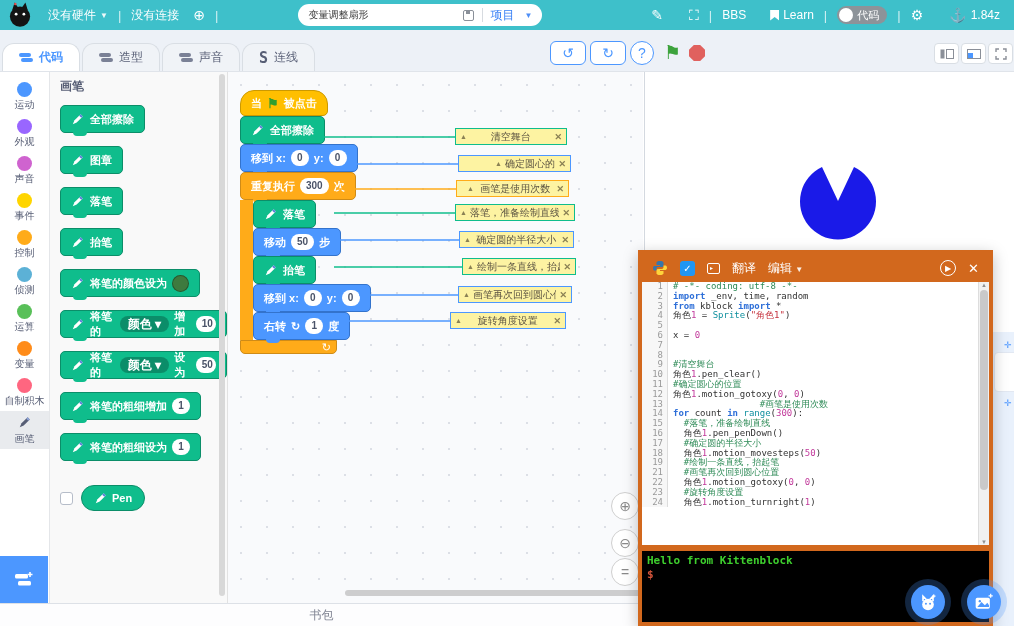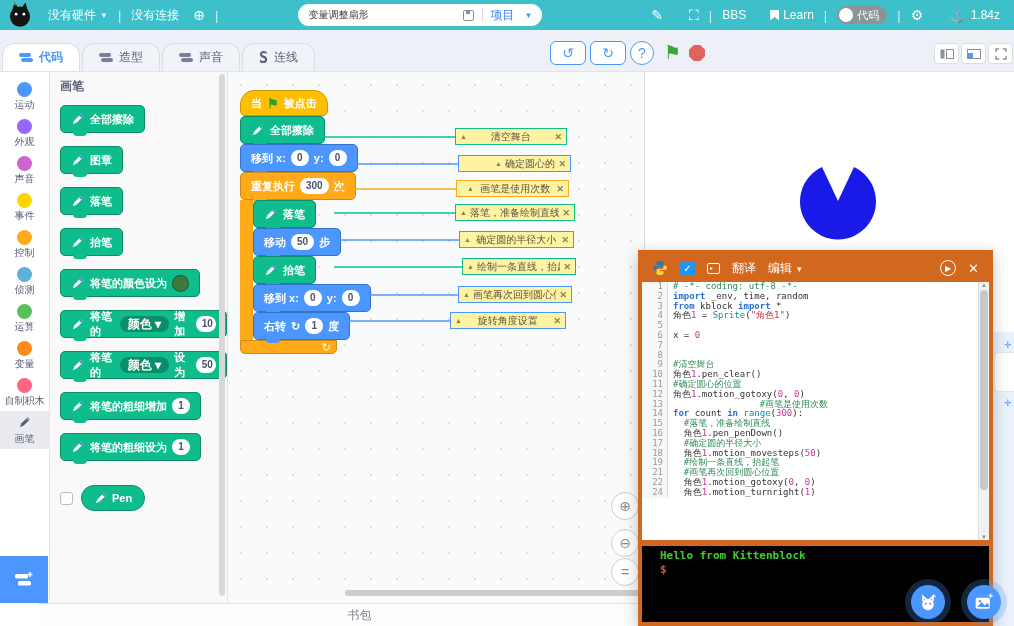--- a/index.html
+++ b/index.html
@@ -105,21 +105,21 @@
   .comment .ctext{flex:1;text-align:center;white-space:nowrap;overflow:hidden;}
   .comment .cx{color:#8a8154;font-weight:bold;font-size:9px;}
   .cline{position:absolute;height:2px;opacity:.75;}
   .zoomctl{position:absolute;width:28px;height:28px;border-radius:50%;background:#fff;border:1px solid #cfcfcf;
     color:#8a8a8a;font-size:14px;display:flex;align-items:center;justify-content:center;cursor:pointer;}
   #hscroll{position:absolute;left:117px;top:518px;width:296px;height:6px;border-radius:3px;background:#cdcdce;}
 
   
   #backpack{position:absolute;left:0;top:603px;width:643px;height:23px;background:#fdfdfe;
     border-top:1px solid #dde1e7;display:flex;align-items:center;justify-content:center;
-    font-size:12px;color:#7f8392;margin-left:38px;}
+    font-size:12px;color:#7f8392;}
 
   
   #stage{position:absolute;left:644px;top:72px;width:370px;height:260px;background:#fff;
     border-left:1px solid #d4d9e0;}
   #spritepanel{position:absolute;left:644px;top:332px;width:370px;height:294px;background:#e9f1fc;
     border-left:1px solid #d4d9e0;}
   .panel-card{position:absolute;background:#fff;border-radius:4px 0 0 4px;border:1px solid #e2e8f2;}
   .mini-ic{position:absolute;color:#4c97ff;font-size:9px;}
 
   
@@ -140,21 +140,21 @@
   .cl{display:flex;height:9.8px;}
   .cl .g{width:26px;flex:0 0 26px;text-align:right;padding-right:4px;color:#9a9a9a;background:#f7f7f7;
     border-right:1px solid #ddd;}
   .cl .c{padding-left:5px;white-space:pre;color:#333;}
   .kw{color:#2e6fd8;font-weight:bold;} .cmt{color:#2e8b57;} .str{color:#c5303c;}
   .num{color:#c2399b;} .bi{color:#0e8f9e;}
   #ed-scroll{flex:0 0 11px;background:#f1f1f1;border-left:1px solid #ddd;position:relative;}
   #ed-thumb{position:absolute;left:1px;top:8px;width:8px;height:200px;background:#c9c9c9;border-radius:4px;}
   .sarr{position:absolute;left:2px;color:#909090;font-size:6px;}
   #ed-div{height:6px;background:#d2681d;flex:0 0 auto;}
-  #terminal{flex:1 1 auto;background:#000;padding:3px 18px;font-family:"DejaVu Sans Mono",monospace;
+  #terminal{flex:1 1 auto;background:#000;padding:3px 5px;font-family:"DejaVu Sans Mono",monospace;
     font-size:11px;font-weight:bold;line-height:14px;}
 
   
   .fab{position:absolute;width:34px;height:34px;border-radius:50%;background:#4c97ff;
     display:flex;align-items:center;justify-content:center;cursor:pointer;
     box-shadow:0 0 0 6px rgba(76,151,255,.25);}
 </style>
 </head>
 <body>
 
@@ -656,20 +656,24 @@
         </div>
         <div class="cl">
           <span class="g">21</span>
           <span class="c"><span class="cmt">  #画笔再次回到圆心位置</span></span>
         </div>
         <div class="cl">
           <span class="g">22</span>
           <span class="c">  角色<span class="num">1</span>.motion_gotoxy(<span class="num">0</span>, <span class="num">0</span>)</span>
         </div>
         <div class="cl">
+          <span class="g">23</span>
+          <span class="c"><span class="cmt">  #旋转角度设置</span></span>
+        </div>
+        <div class="cl">
           <span class="g">24</span>
           <span class="c">  角色<span class="num">1</span>.motion_turnright(<span class="num">1</span>)</span>
         </div>
       </div>
     <div id="ed-scroll">
       <span class="sarr" style="top:0">▲</span>
       <div id="ed-thumb"></div>
       <span class="sarr" style="bottom:0">▼</span>
     </div>
   </div>

